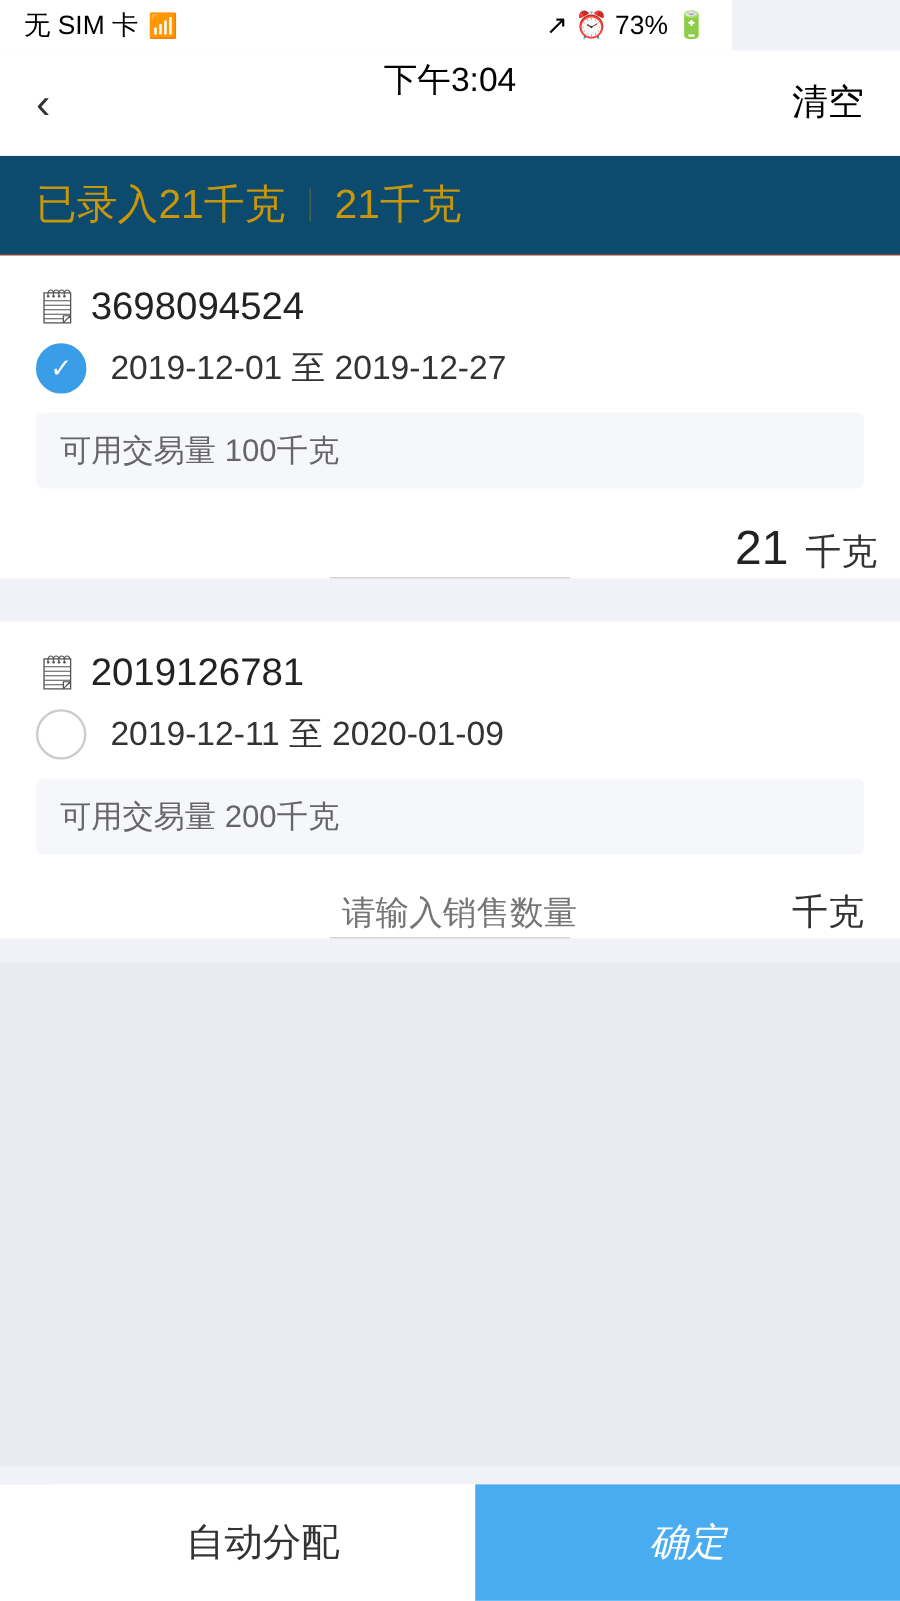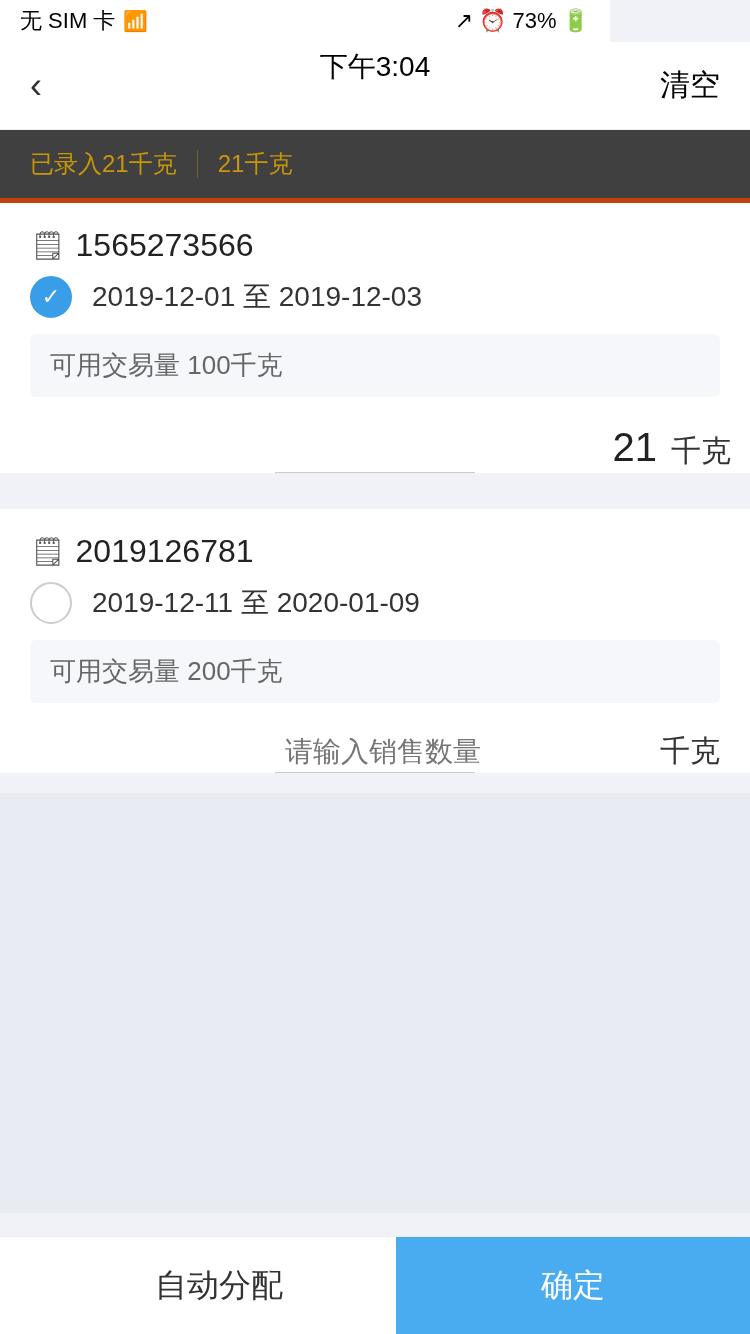--- a/index.html
+++ b/index.html
@@ -70,28 +70,28 @@
       color: #000;
     }
     .nav-clear {
       font-size: 30px;
       color: #000;
       cursor: pointer;
     }
 
     
     .info-banner {
-      background: #404040;
+      background: #0c4a6e;
       padding: 18px 30px;
       display: flex;
       align-items: center;
       gap: 20px;
-      font-size: 24px;
+      font-size: 34px;
       color: #c8960a;
-      border-bottom: 5px solid #c2410c;
+      border-bottom: 1px solid #c2410c;
     }
     .info-divider {
       width: 1px;
       height: 28px;
       background: #c8960a;
       opacity: 0.4;
     }
 
     
     .card {
@@ -246,20 +246,21 @@
       flex: 1;
       display: flex;
       align-items: center;
       justify-content: center;
       font-size: 32px;
       color: #fff;
       background: #4aacf0;
       cursor: pointer;
       border: none;
       outline: none;
+      font-style: italic;
     }
   </style>
 </head>
 <body>
 
 <div class="status-bar">
   <div class="status-left">
     <span>无 SIM 卡</span>
     <span class="wifi-icon">📶</span>
   </div>
@@ -280,27 +281,27 @@
 <div class="info-banner">
   <span>已录入21千克</span>
   <div class="info-divider"></div>
   <span>21千克</span>
 </div>
 
 <div class="card">
   <div class="card-inner">
     <div class="card-header">
       <span class="doc-icon">🗒</span>
-      <span class="batch-id">1565273566</span>
+      <span class="batch-id">3698094524</span>
     </div>
     <div class="card-row">
       <div class="radio-circle checked">
         <span class="radio-check">✓</span>
       </div>
-      <span class="date-range">2019-12-01 至 2019-12-03</span>
+      <span class="date-range">2019-12-01 至 2019-12-27</span>
     </div>
   </div>
   <div class="available-box">
     <span>可用交易量 100千克</span>
   </div>
   <div class="amount-row">
     <span class="amount-value">21</span>
     <span class="amount-unit">千克</span>
   </div>
   <div class="amount-divider"></div>

